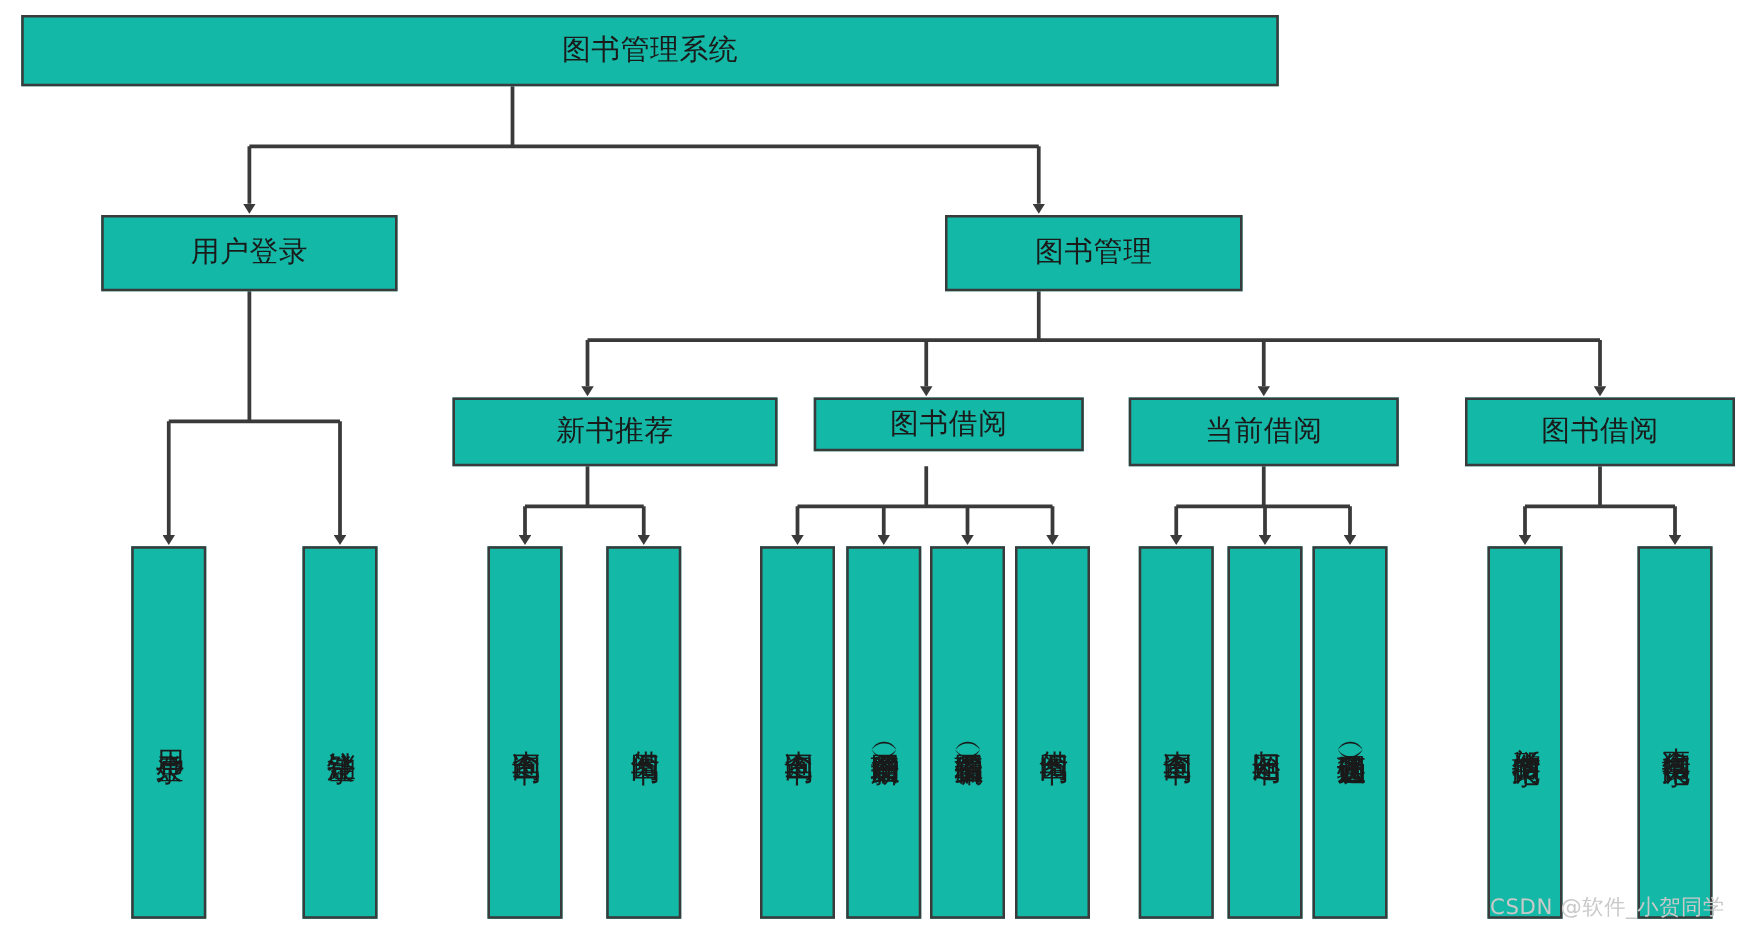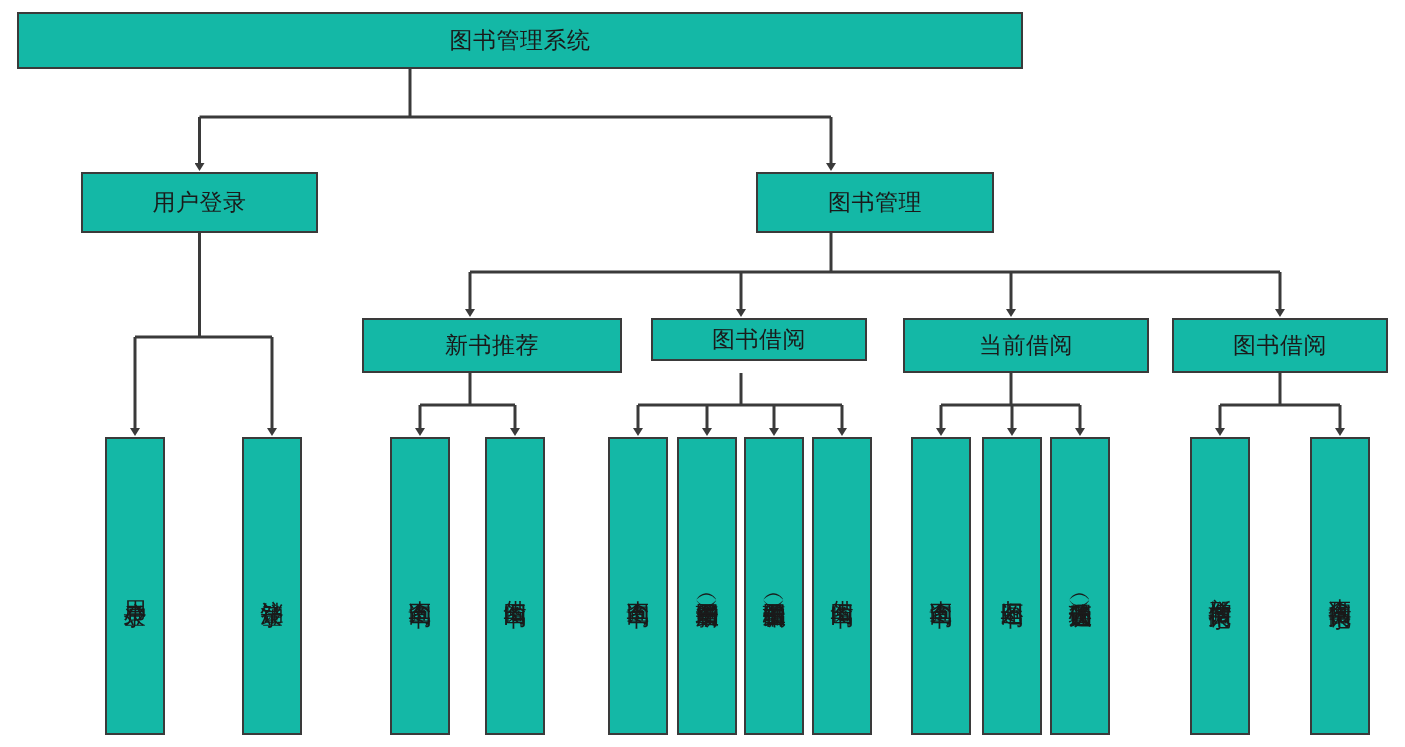--- a/index.html
+++ b/index.html
@@ -124,21 +124,21 @@
       </div>
       <div class="node-box" style="left: 712px; top: 172px; width: 238px; height: 61px; margin-left: 44px;">
         <span class="node-label-h">图书管理</span>
       </div>
       <div class="node-box" style="left: 362px; top: 318px; width: 260px; height: 55px;">
         <span class="node-label-h">新书推荐</span>
       </div>
       <div class="node-box" style="left: 651px; top: 318px; width: 216px; height: 43px;">
         <span class="node-label-h">图书借阅</span>
       </div>
-      <div class="node-box" style="left: 903px; top: 318px; width: 246px; height: 55px;">
+      <div class="node-box" style="left: 903px; top: 318px; width: 216px; height: 55px;">
         <span class="node-label-h">当前借阅</span>
       </div>
       <div class="node-box" style="left: 1172px; top: 318px; width: 216px; height: 55px;">
         <span class="node-label-h">图书借阅</span>
       </div>
       <div class="node-box" style="left: 105px; top: 437px; width: 60px; height: 298px;">
         <span class="node-label-v">用户登录</span>
       </div>
       <div class="node-box" style="left: 242px; top: 437px; width: 60px; height: 298px;">
         <span class="node-label-v">注销登录</span>
@@ -170,13 +170,14 @@
       <div class="node-box" style="left: 1050px; top: 437px; width: 60px; height: 298px;">
         <span class="node-label-v tight">确认归还（管理员）</span>
       </div>
       <div class="node-box" style="left: 1190px; top: 437px; width: 60px; height: 298px;">
         <span class="node-label-v">新增借阅记录</span>
       </div>
       <div class="node-box" style="left: 1310px; top: 437px; width: 60px; height: 298px;">
         <span class="node-label-v">查询借阅记录</span>
       </div>
     </div>
+  <div id="watermark">CSDN @软件_小贺同学</div>
 </div>
 
 </body></html>

